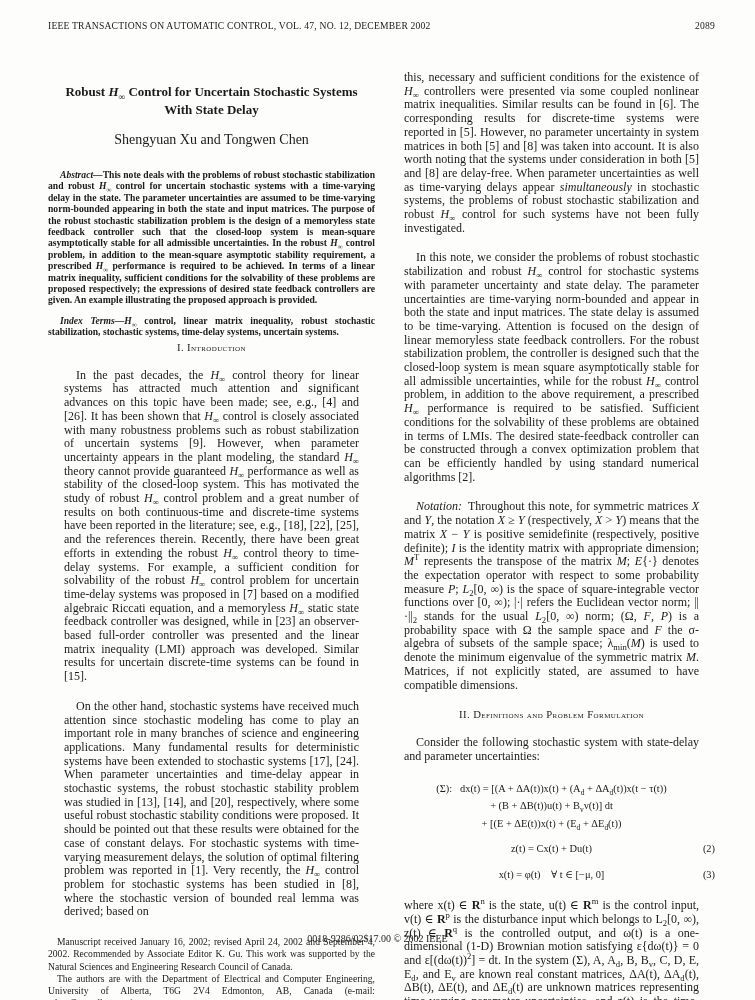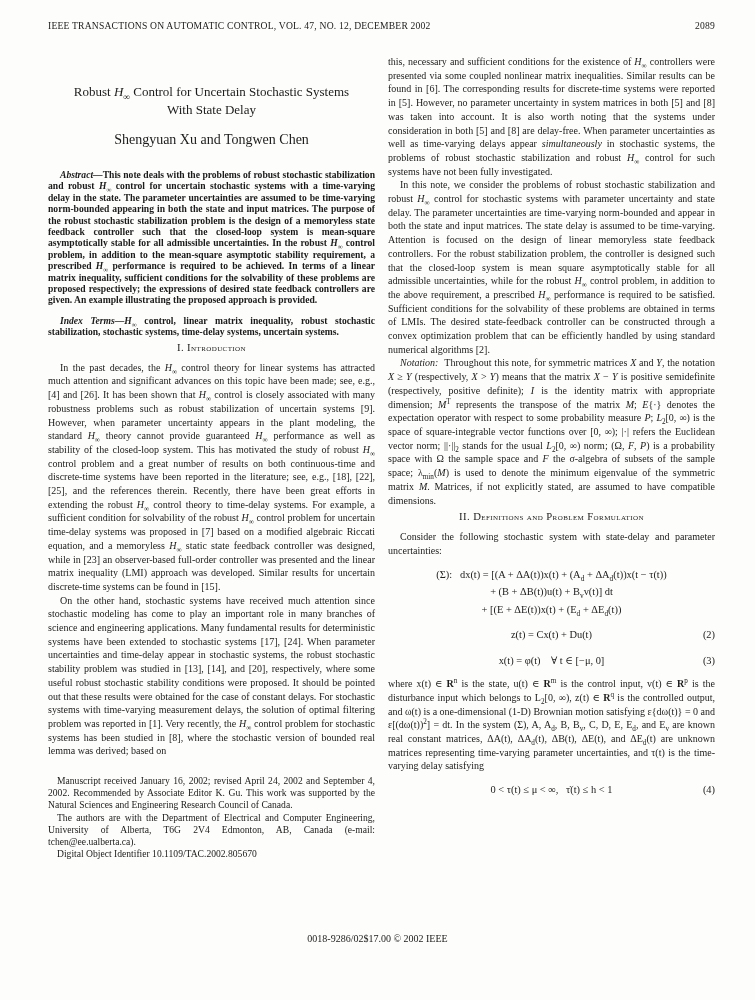--- a/index.html
+++ b/index.html
@@ -17,37 +17,37 @@
   .running-head {
     display: flex; justify-content: space-between;
     font-size: 9.6px; letter-spacing: 0.2px; margin-bottom: 24px;
   }
 
   .columns { display: flex; gap: 13px; align-items: flex-start; }
   .col { width: 327px; }
 
   .title-block {
     margin-top: 28px; text-align: center;
-    font-weight: normal; font-size: 13px; line-height: 17.5px;
+    font-weight: bold; font-size: 13px; line-height: 17.5px;
   }
   .authors { text-align: center; font-size: 14px; margin-top: 14px; }
 
   .abstract {
     margin: 21px 0 0 0; font-weight: bold; font-size: 9.6px;
     line-height: 11.4px; text-align: justify; text-indent: 12px;
   }
   .abstract .lbl { font-style: italic; }
   .index-terms { margin-top: 9px; }
 
   h2.section {
     font-size: 10.7px; font-weight: normal; font-variant: small-caps;
     text-align: center; letter-spacing: 0.4px; margin: 3px 0 8px 0;
   }
 
-  p.body { font-size: 10px; line-height: 13.7px; text-align: justify; margin: 0; }
+  p.body { font-size: 12px; line-height: 13.7px; text-align: justify; margin: 16px; }
   p.indent { text-indent: 12px; }
 
   .notation-label { font-style: italic; margin-right: 6px; }
 
   sub, sup { font-size: 0.72em; line-height: 0; }
 
   .eq-block { margin: 8px 0; }
   .eq-line { position: relative; text-align: center; font-size: 10.4px; line-height: 17.5px; }
   .eq { }
   .eq-num { position: absolute; right: 0; top: 0; font-style: normal; }

